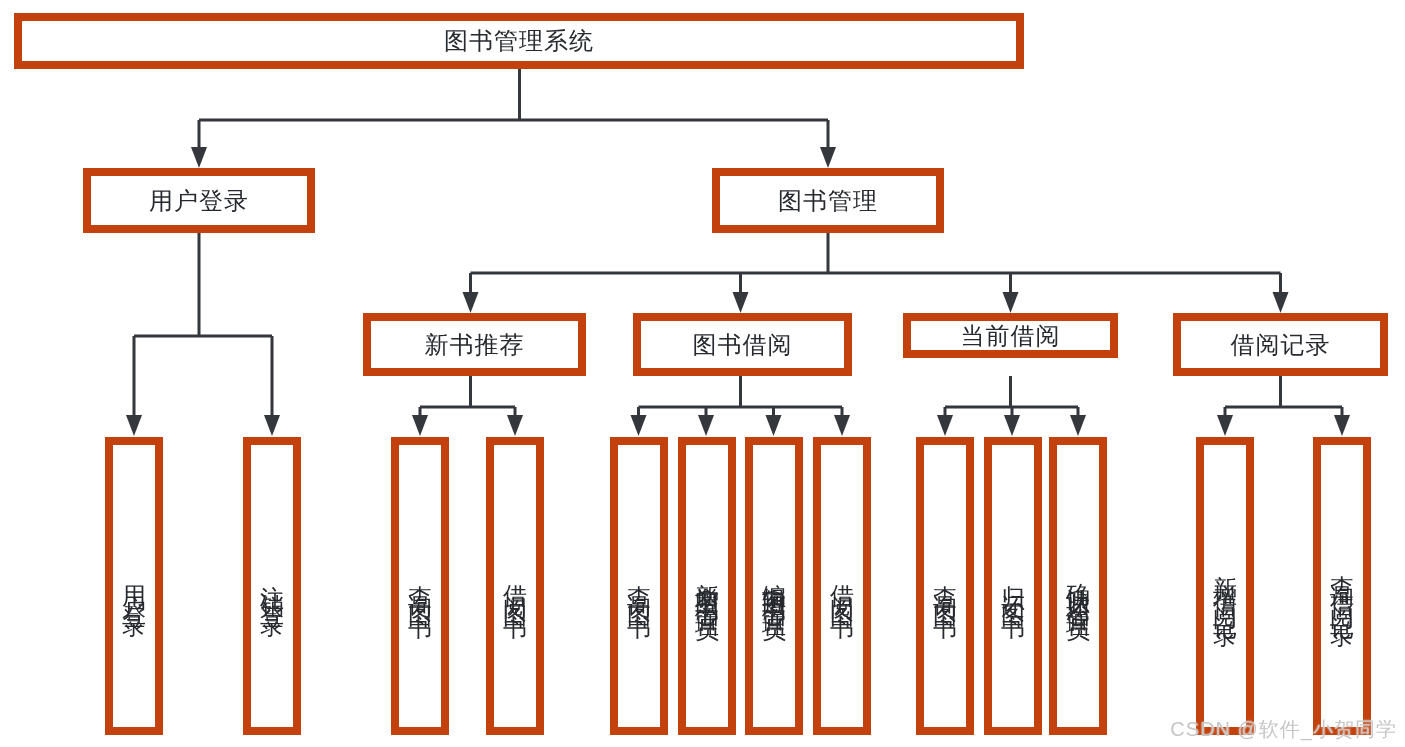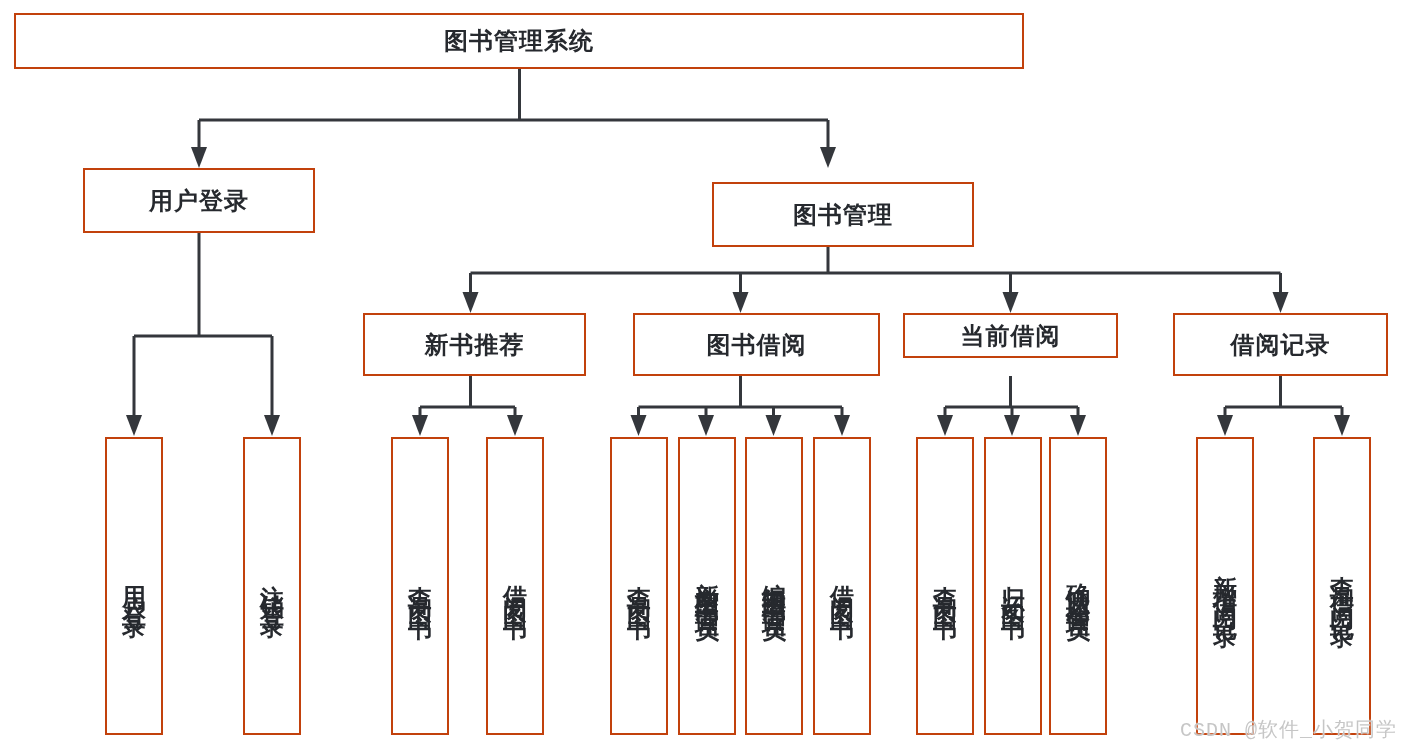--- a/index.html
+++ b/index.html
@@ -4,57 +4,56 @@
 <style>
   html,body{margin:0;padding:0;}
   body{
     width:1405px;height:747px;position:relative;overflow:hidden;
     background:#ffffff;
     font-family:"Liberation Sans","DejaVu Sans",sans-serif;
   }
   #connectors{position:absolute;left:0;top:0;width:1405px;height:747px;z-index:0;}
   .box{
     position:absolute;box-sizing:border-box;background:#ffffff;
-    border:2px solid #c2410c;z-index:1;
+    border:8px solid #c2410c;z-index:1;
     display:flex;align-items:center;justify-content:center;
     color:#26292e;
-    font-weight:bold;
   }
   .h-label{font-size:24px;letter-spacing:1px;white-space:nowrap;}
   .v-label{
     writing-mode:vertical-rl;text-orientation:mixed;
     font-size:24px;line-height:1;letter-spacing:10px;white-space:nowrap;
   }
   .v-label.long{letter-spacing:5px;}
   
   #node-root        {left:14px;  top:13px;  width:1010px;height:56px;}
   #node-user-login  {left:83px;  top:168px; width:232px; height:65px;}
-  #node-book-mgmt   {left:712px; top:182px; width:262px; height:65px;}
+  #node-book-mgmt   {left:712px; top:168px; width:232px; height:65px;}
   #node-new-book    {left:363px; top:313px; width:223px; height:63px;}
-  #node-book-borrow {left:633px; top:313px; width:247px; height:63px;text-align:center;}
+  #node-book-borrow {left:633px; top:313px; width:219px; height:63px;text-align:center;}
   #node-cur-borrow  {left:903px; top:313px; width:215px; height:45px;}
   #node-borrow-rec  {left:1173px;top:313px; width:215px; height:63px;}
   .leaf{top:437px;width:58px;height:298px;}
   #leaf-ul-login    {left:105px;}
   #leaf-ul-logout   {left:243px;}
   #leaf-nb-query    {left:391px;}
   #leaf-nb-borrow   {left:486px;}
   #leaf-bb-query    {left:610px;}
   #leaf-bb-add      {left:678px;}
   #leaf-bb-edit     {left:745px;}
   #leaf-bb-borrow   {left:813px;}
   #leaf-cb-query    {left:916px;}
   #leaf-cb-return   {left:984px;}
   #leaf-cb-confirm  {left:1049px;}
   #leaf-br-add      {left:1196px;}
   #leaf-br-query    {left:1313px;}
   #watermark{
     position:absolute;right:8px;bottom:4px;z-index:2;
     font-size:20px;color:#c6c6c6;letter-spacing:1px;
-    text-shadow:0 0 2px #ffffff;white-space:nowrap;font-family:Liberation Mono, monospace;
+    text-shadow:0 0 2px #ffffff;white-space:nowrap;
   }
   svg path{stroke:#34373c;stroke-width:3;fill:none;}
   svg polygon{fill:#34373c;stroke:none;}
 </style>
 </head>
 <body>
 
 <svg id="connectors" viewBox="0 0 1405 747" xmlns="http://www.w3.org/2000/svg">
   <g>
     <path d="M519.5 69 V120 M199 120 H828 M199 120 V148 M828 120 V148"></path>

